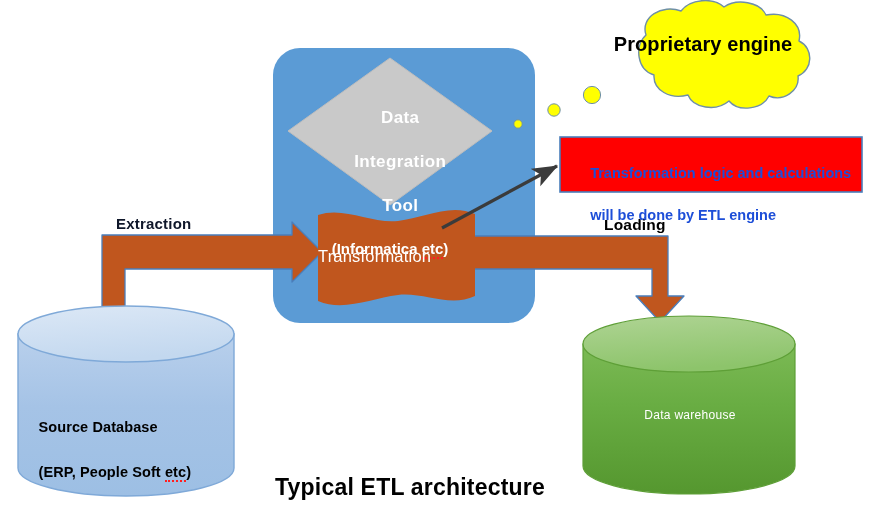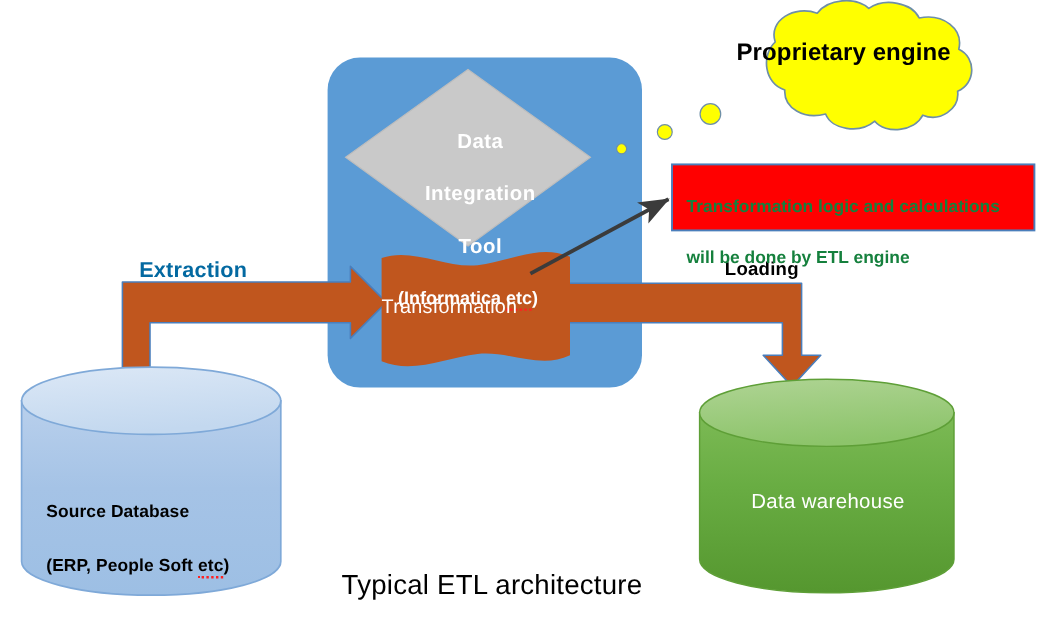--- a/index.html
+++ b/index.html
@@ -56,72 +56,72 @@
   }
   #transformation-label {
     left: 318px; top: 247px; width: 158px;
     text-align: left;
     color: #ffffff;
     font-size: 16.5px;
     letter-spacing: 0.2px;
   }
   #extraction-label {
     left: 116px; top: 215px;
-    color: #0369a1;
-    font-size: 18px;
+    color: #0f172a;
+    font-size: 15px;
     font-weight: bold;
     letter-spacing: 0.2px;
   }
   #loading-label {
     left: 604px; top: 216px;
     color: #000000;
     font-size: 15.5px;
     font-weight: bold;
     letter-spacing: 0.2px;
   }
   #cloud-label {
     left: 613px; top: 33px; width: 180px;
     text-align: center;
     color: #000000;
     font-size: 20px;
     font-weight: bold;
     letter-spacing: 0.1px;
   }
   #redbox-label {
-    left: 556px; top: 142px; width: 290px;
-    color: #15803d;
+    left: 574px; top: 142px; width: 290px;
+    color: #1d4ed8;
     font-size: 14.5px;
     font-weight: bold;
     line-height: 1.45;
     letter-spacing: 0px;
   }
   #source-label {
     left: 22px; top: 394px; width: 208px;
     color: #000000;
     font-size: 14.5px;
     font-weight: bold;
     line-height: 1.55;
     letter-spacing: 0.1px;
   }
   #source-label .sp {
     border-bottom: 2px dotted #ff2020;
   }
   #warehouse-label {
     left: 590px; top: 408px; width: 200px;
     text-align: center;
     color: #ffffff;
-    font-size: 17px;
+    font-size: 12px;
     letter-spacing: 0.3px;
   }
   #diagram-title {
     left: 210px; top: 474px; width: 400px;
     text-align: center;
     color: #000000;
     font-size: 23px;
-    font-weight: normal;
+    font-weight: bold;
     letter-spacing: 0.2px;
   }
 </style>
 </head>
 <body>
 
 <div id="canvas">
 
   <svg class="layer" viewBox="0 0 870 514" xmlns="http://www.w3.org/2000/svg">
 

